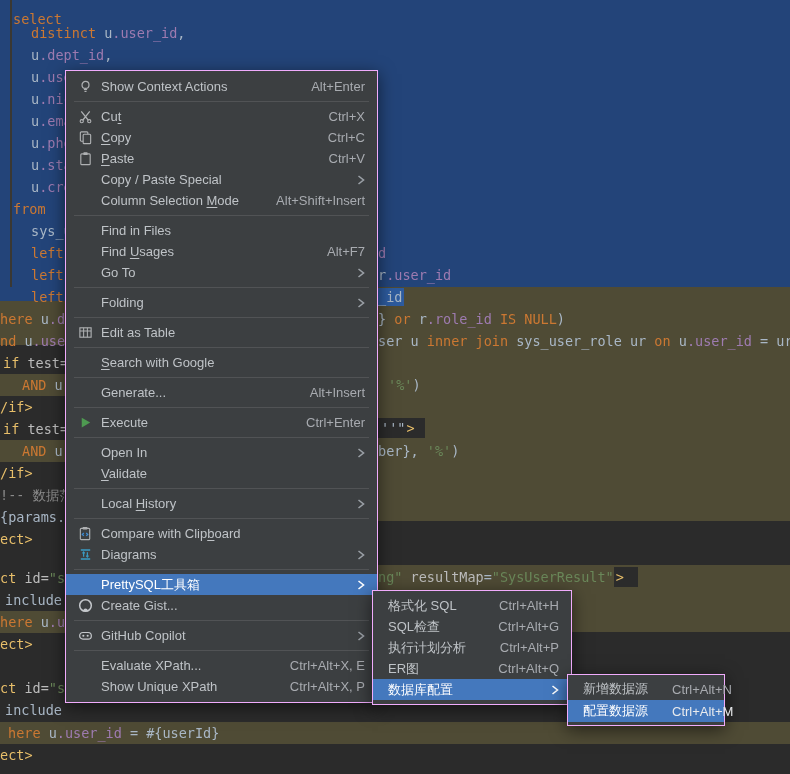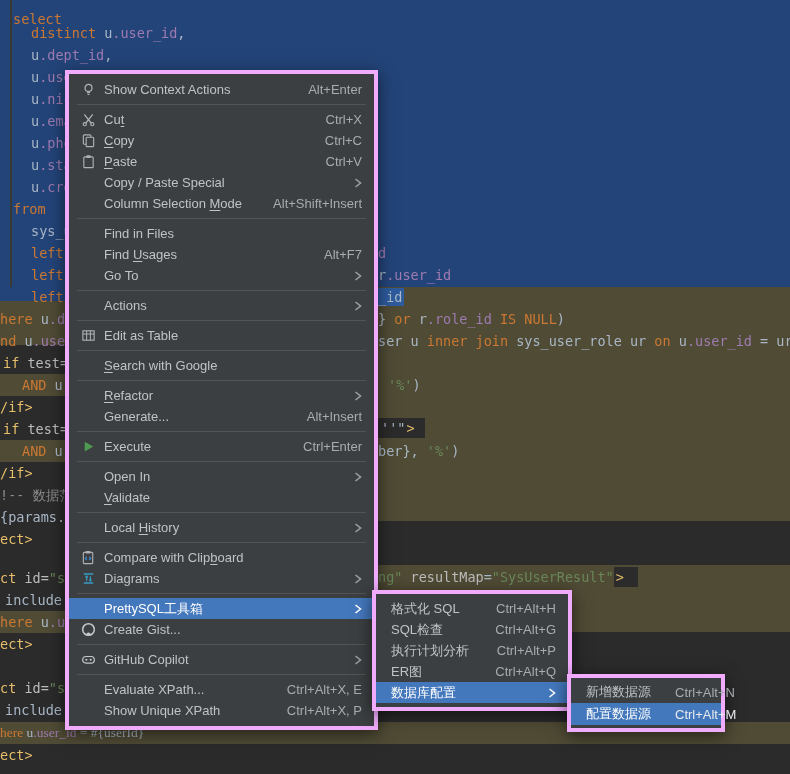--- a/index.html
+++ b/index.html
@@ -18,21 +18,21 @@
   .vline{background:#3a3833}
   
   .cl{position:absolute;height:22px;line-height:22px;font-size:13.5px;white-space:pre}
   .k{color:var(--kw)} .i{color:var(--ident)} .f{color:var(--field)}
   .s{color:var(--string)} .c{color:var(--comment)} .t{color:var(--tag)} .a{color:var(--attr)}
   .chip{color:var(--ident);background:var(--selection-bright);padding:1px 2px}
   .box{color:var(--ident);background:var(--editor-bg);padding:2px 0 2px 3px}
   .boxt{color:var(--tag);background:var(--editor-bg);padding:2px 10px 2px 1px}
   .tagbox{color:var(--tag);background:var(--editor-bg);padding:2px 14px 2px 2px}
   
-  .menu{position:absolute;background:var(--menu-bg);border:4px solid #f0abfc;
+  .menu{position:absolute;background:var(--menu-bg);border:1px solid #f0abfc;
     box-shadow:0 4px 16px rgba(0,0,0,.55);padding:5px 0;
     font-family:"Liberation Sans","DejaVu Sans",sans-serif;font-size:13px;color:var(--menu-text)}
   .mi{display:flex;align-items:center;height:21px;padding:0 12px 0 10px;cursor:default}
   .mi.sel{background:var(--menu-selected);color:#fff}
   .mi.sel .sc{color:#e8eaed}
   .mi.sel .ar svg polyline{stroke:#fff}
   .ic{width:18px;min-width:18px;height:16px;margin-right:7px;display:inline-flex;
     align-items:center;justify-content:center}
   .lb{white-space:nowrap}
   .lb u{text-decoration:underline;text-underline-offset:2px}
@@ -83,21 +83,21 @@
       <div class="cl" style="top: 462px; left: 0px;"><span class="t">/if&gt;</span></div>
       <div class="cl" style="top: 484px; left: 0px;"><span class="c">!-- 数据范</span></div>
       <div class="cl" style="top: 506px; left: 0px;"><span class="i">{params.d</span></div>
       <div class="cl" style="top: 528px; left: 0px;"><span class="t">ect&gt;</span></div>
       <div class="cl" style="top: 567px; left: 0px;"><span class="t">ct </span><span class="a">id=</span><span class="s">"s</span></div>
       <div class="cl" style="top: 589px; left: 5px;"><span class="i">include </span></div>
       <div class="cl" style="top: 611px; left: 0px;"><span class="k">here </span><span class="i">u</span><span class="f">.us</span></div>
       <div class="cl" style="top: 633px; left: 0px;"><span class="t">ect&gt;</span></div>
       <div class="cl" style="top: 677px; left: 0px;"><span class="t">ct </span><span class="a">id=</span><span class="s">"s</span></div>
       <div class="cl" style="top: 699px; left: 5px;"><span class="i">include </span></div>
-      <div class="cl" style="top: 722px; left: 0px; font-family: Liberation Serif, serif;"><span class="k">here </span><span class="i">u</span><span class="f">.user_id</span><span class="i"> = #{userId}</span></div>
+      <div class="cl" style="top: 722px; left: 8px;"><span class="k">here </span><span class="i">u</span><span class="f">.user_id</span><span class="i"> = #{userId}</span></div>
       <div class="cl" style="top: 744px; left: 0px;"><span class="t">ect&gt;</span></div>
     </div>
   <div id="code-right">
       <div class="cl" style="top: 242px; left: 378px;"><span class="f">d</span></div>
       <div class="cl" style="top: 264px; left: 378px;"><span class="i">r</span><span class="f">.user_id</span></div>
       <div class="cl" style="top: 286px; left: 376px;"><span class="chip">_id</span></div>
       <div class="cl" style="top: 308px; left: 378px;"><span class="i">} </span><span class="k">or </span><span class="i">r</span><span class="f">.role_id</span><span class="k"> IS NULL</span><span class="i">)</span></div>
       <div class="cl" style="top: 330px; left: 378px;"><span class="i">ser u </span><span class="k">inner join </span><span class="i">sys_user_role ur </span><span class="k">on </span><span class="i">u</span><span class="f">.user_id</span><span class="i"> = ur</span></div>
       <div class="cl" style="top: 374px; left: 388px;"><span class="s">'%'</span><span class="i">)</span></div>
       <div class="cl" style="top: 417px; left: 378px;"><span class="box">''"</span><span class="boxt">&gt;</span></div>
@@ -177,21 +177,21 @@
         <span class="lb">Go To</span>
         <span class="ar">
           <svg width="8" height="12" viewBox="0 0 8 12">
             <polyline points="1.5,2 6.5,6 1.5,10" fill="none" stroke="#9aa0a6" stroke-width="1.6"></polyline>
           </svg>
         </span>
       </div>
       <div class="msep"></div>
       <div class="mi">
         <span class="ic"></span>
-        <span class="lb">Actions</span>
+        <span class="lb">Folding</span>
         <span class="ar">
           <svg width="8" height="12" viewBox="0 0 8 12">
             <polyline points="1.5,2 6.5,6 1.5,10" fill="none" stroke="#9aa0a6" stroke-width="1.6"></polyline>
           </svg>
         </span>
       </div>
       <div class="msep"></div>
       <div class="mi">
         <span class="ic">
           <svg width="15" height="15" viewBox="0 0 16 16">
@@ -200,29 +200,20 @@
           </svg>
         </span>
         <span class="lb">Edit as Table</span>
       </div>
       <div class="msep"></div>
       <div class="mi">
         <span class="ic"></span>
         <span class="lb"><u>S</u>earch with Google</span>
       </div>
       <div class="msep"></div>
-      <div class="mi">
-        <span class="ic"></span>
-        <span class="lb"><u>R</u>efactor</span>
-        <span class="ar">
-          <svg width="8" height="12" viewBox="0 0 8 12">
-            <polyline points="1.5,2 6.5,6 1.5,10" fill="none" stroke="#9aa0a6" stroke-width="1.6"></polyline>
-          </svg>
-        </span>
-      </div>
       <div class="mi">
         <span class="ic"></span>
         <span class="lb">Generate...</span>
         <span class="sc">Alt+Insert</span>
       </div>
       <div class="msep"></div>
       <div class="mi">
         <span class="ic">
           <svg width="15" height="15" viewBox="0 0 16 16">
             <path d="M4 2.8 13 8 4 13.2Z" fill="#4e9a51"></path>

